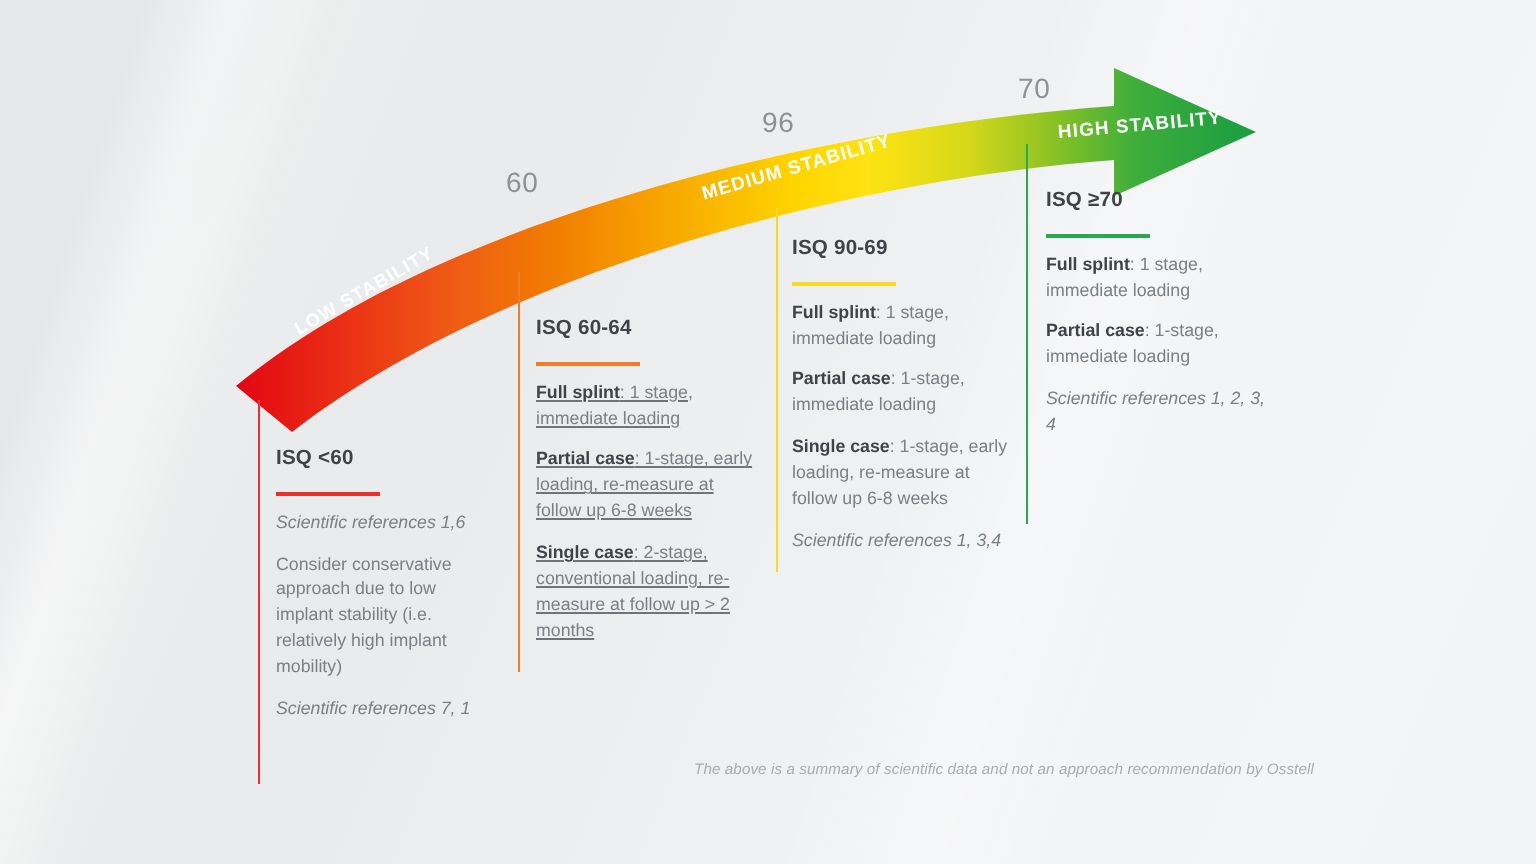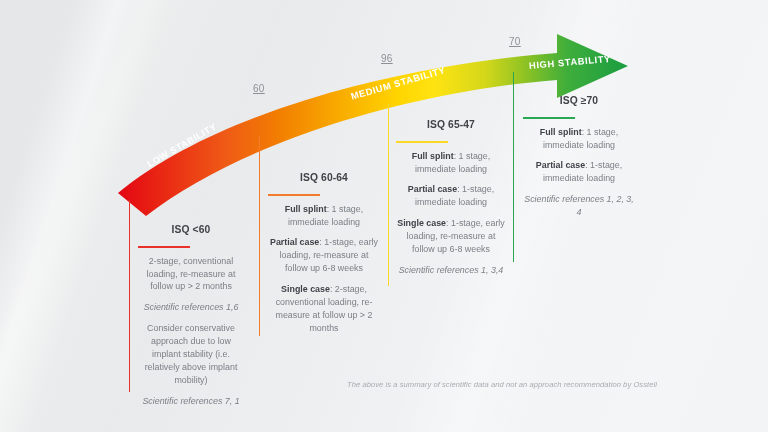--- a/index.html
+++ b/index.html
@@ -75,37 +75,35 @@
     left: 529px;
     top: 60px;
     transform: rotate(-5deg);
     transform-origin: left center;
     font-size: 9.4px;
   }
 
   .tick-num {
     position: absolute;
     color: #8d9095;
-    font-size: 10px;
+    font-size: 14px;
     letter-spacing: 0.3px;
-    text-decoration: underline;
   }
   #tick-60 { left: 253px; top: 83px; }
   #tick-65 { left: 381px; top: 53px; }
   #tick-70 { left: 509px; top: 36px; }
 
   .connector {
     position: absolute;
     width: 1.4px;
   }
 
   .col {
     position: absolute;
     color: #6f7479;
-    text-align: center;
   }
   .col-title {
     font-size: 10.3px;
     font-weight: bold;
     color: #3f4348;
     letter-spacing: 0.1px;
     padding-bottom: 3px;
     margin-bottom: 6px;
     display: inline-block;
   }
@@ -127,21 +125,21 @@
   }
   .refs {
     font-style: italic;
     color: #8b9095;
     font-size: 8.7px;
     line-height: 1.45;
     margin: 0 0 8px 0;
   }
 
   #col1 { left: 138px; top: 219px; width: 106px; }
-  #col2 { left: 268px; top: 167px; width: 112px; }
+  #col2 { left: 268px; top: 154px; width: 112px; text-decoration: underline; }
   #col3 { left: 396px; top: 114px; width: 110px; }
   #col4 { left: 523px; top: 90px; width: 112px; }
 
   #footer-note {
     position: absolute;
     left: 347px;
     top: 380px;
     font-size: 7.6px;
     font-style: italic;
     color: #a8acb0;
@@ -196,39 +194,38 @@
 
   <div class="connector" style="left: 129px; top: 200px; height: 192px; background: rgb(232, 49, 42);"></div>
   <div class="connector" style="left: 259px; top: 136px; height: 200px; background: rgb(240, 124, 44);"></div>
   <div class="connector" style="left: 388px; top: 104px; height: 182px; background: rgb(252, 216, 38);"></div>
   <div class="connector" style="left: 513px; top: 72px; height: 190px; background: rgb(42, 167, 85);"></div>
 
   <div class="col" id="col1">
     <div class="col-title">ISQ &lt;60</div>
     <div class="rule" style="background: rgb(232, 49, 42);"></div>
     <div class="col-body">
-        <p>2-stage, conventional loading, re-measure at follow up &gt; 2 months</p>
         <p class="refs">Scientific references 1,6</p>
-        <p>Consider conservative approach due to low implant stability (i.e. relatively above implant mobility)</p>
+        <p>Consider conservative approach due to low implant stability (i.e. relatively high implant mobility)</p>
         <p class="refs">Scientific references 7, 1</p>
       </div>
   </div>
 
   <div class="col" id="col2">
     <div class="col-title">ISQ 60-64</div>
     <div class="rule" style="background: rgb(240, 124, 44);"></div>
     <div class="col-body">
         <p><b>Full splint</b>: 1 stage, immediate loading</p>
         <p><b>Partial case</b>: 1-stage, early loading, re-measure at follow up 6-8 weeks</p>
         <p><b>Single case</b>: 2-stage, conventional loading, re-measure at follow up &gt; 2 months</p>
       </div>
   </div>
 
   <div class="col" id="col3">
-    <div class="col-title">ISQ 65-47</div>
+    <div class="col-title">ISQ 90-69</div>
     <div class="rule" style="background: rgb(252, 216, 38);"></div>
     <div class="col-body">
         <p><b>Full splint</b>: 1 stage, immediate loading</p>
         <p><b>Partial case</b>: 1-stage, immediate loading</p>
         <p><b>Single case</b>: 1-stage, early loading, re-measure at follow up 6-8 weeks</p>
         <p class="refs">Scientific references 1, 3,4</p>
       </div>
   </div>
 
   <div class="col" id="col4">

